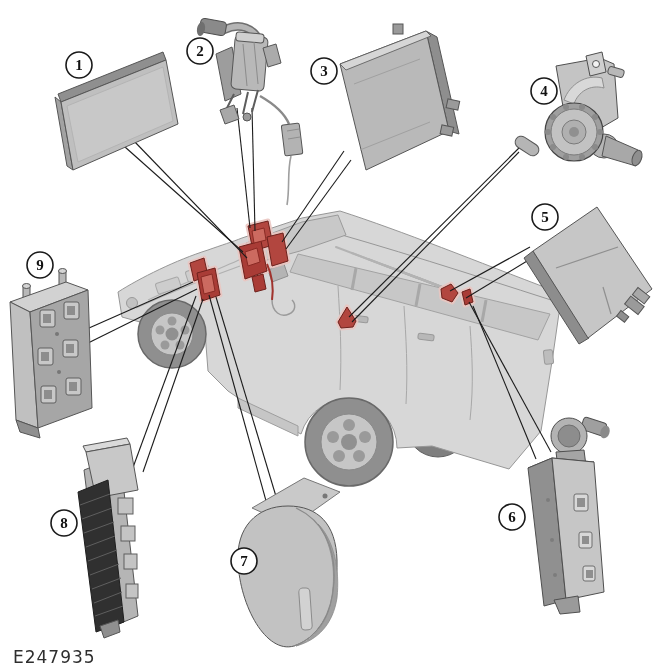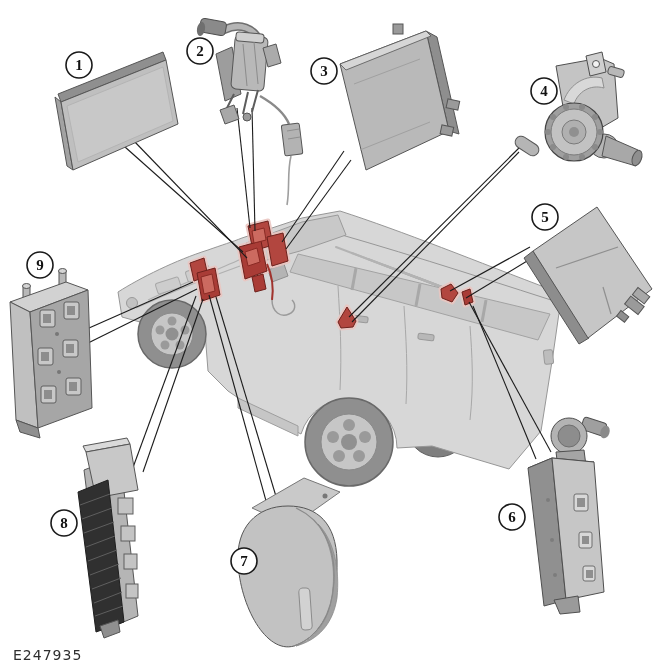--- a/index.html
+++ b/index.html
@@ -1,19 +1,19 @@
 <!DOCTYPE html>
 <html><head>
 <meta charset="utf-8">
 <style>
   html,body{margin:0;padding:0;background:#ffffff;}
   .stage{position:relative;width:672px;height:672px;background:#ffffff;overflow:hidden;
          font-family:"Liberation Serif", serif;}
   .figure-code{position:absolute;left:13px;top:647px;font-family:"DejaVu Sans", sans-serif;
-         font-size:14px;letter-spacing:1px;color:#2e2e2e;}
+         font-size:17px;letter-spacing:1px;color:#2e2e2e;}
   svg{display:block;}
   .callout-circle{fill:#ffffff;stroke:#1a1a1a;stroke-width:1.6;}
   .callout-num{font-family:"Liberation Serif", serif;font-weight:bold;font-size:15px;
          fill:#111;text-anchor:middle;}
   .leader{stroke:#1c1c1c;stroke-width:1.1;fill:none;}
   .outl{stroke:#565656;stroke-width:1;}
   .veh{stroke:#979797;stroke-width:1;}
 </style>
 </head>
 <body>

